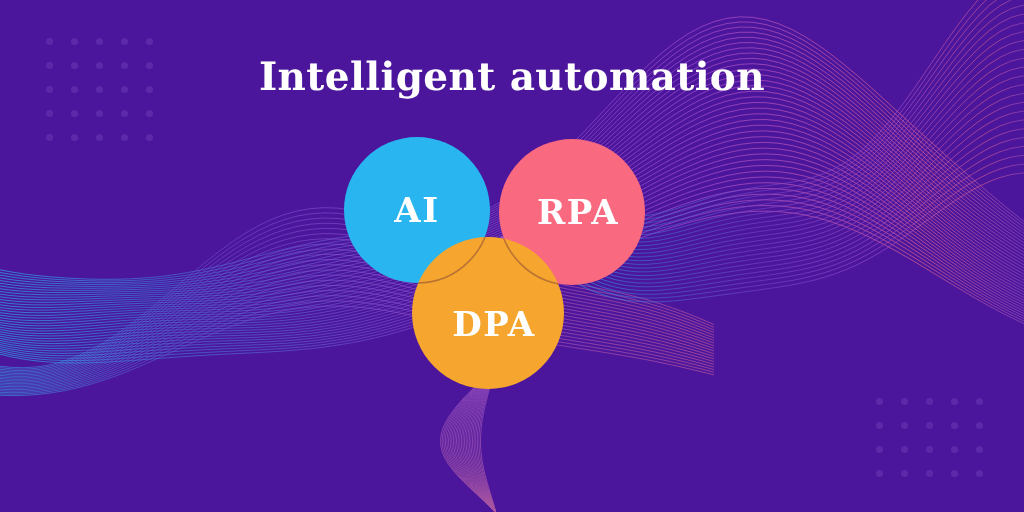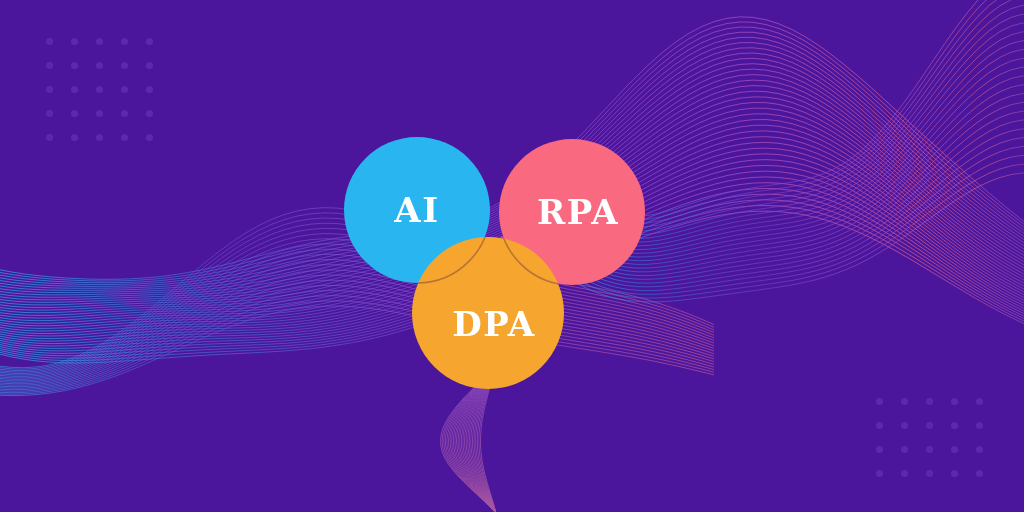--- a/index.html
+++ b/index.html
@@ -299,14 +299,15 @@
 
     <g clip-path="url(#clip-rpa)" opacity="0.7">
       <circle cx="417" cy="210" r="73" fill="none" stroke="#3f7fd8" stroke-width="1.6"></circle>
     </g>
 
     <text id="label-ai" class="venn-label" x="417" y="222" text-anchor="middle" fill="#ffffff">AI</text>
     <text id="label-rpa" class="venn-label" x="578" y="224" text-anchor="middle" fill="#ffffff">RPA</text>
     <text id="label-dpa" class="venn-label" x="494" y="336" text-anchor="middle" fill="#ffffff">DPA</text>
   </svg>
 
+  <div id="title">Intelligent automation</div>
 
 </div>
 
 </body></html>

